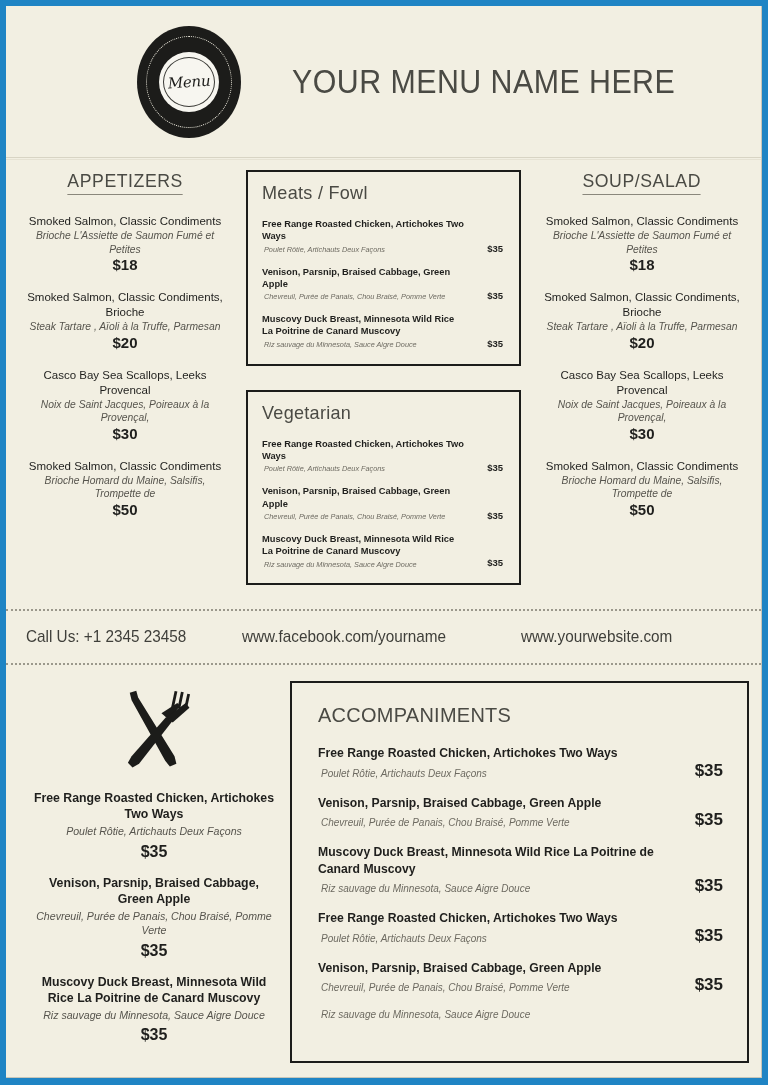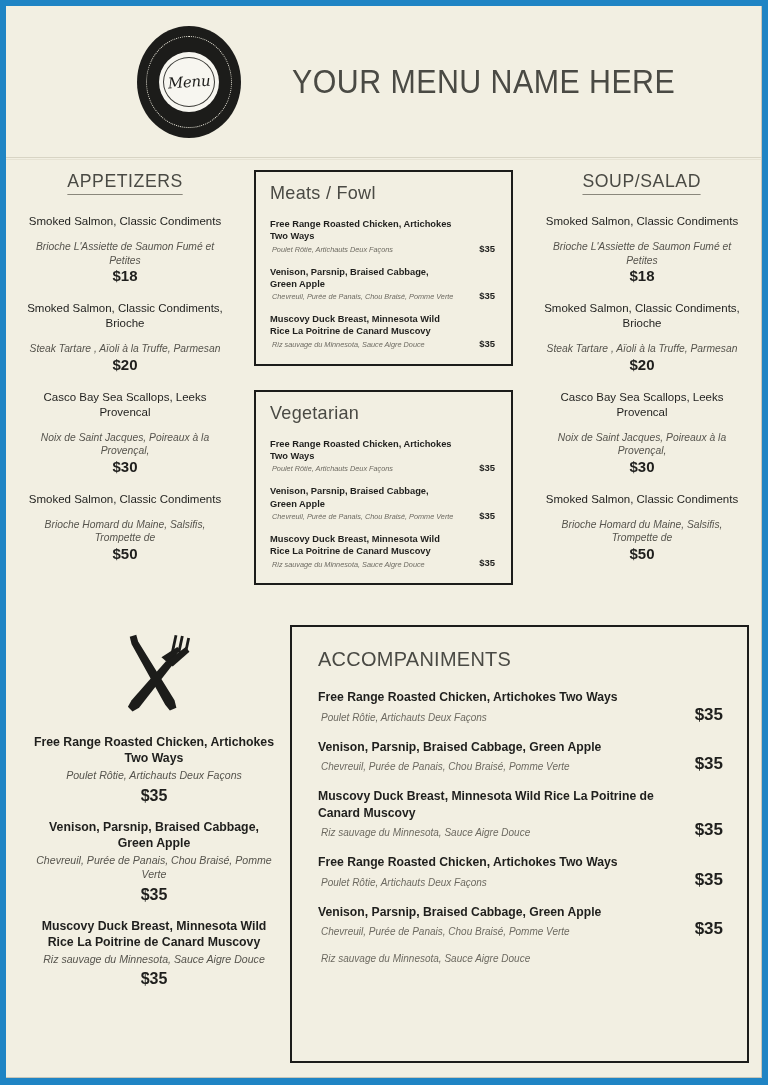--- a/index.html
+++ b/index.html
@@ -102,21 +102,21 @@
     transform: scaleX(0.92);
     transform-origin: left center;
     white-space: nowrap;
   }
 
   
   #mid {
     flex: 0 0 418px;
     display: flex;
     padding: 12px 10px 0 10px;
-    gap: 12px;
+    gap: 4px;
   }
   .side-col { width: 218px; flex: 0 0 218px; text-align: center; }
   .center-col { flex: 1 1 auto; padding: 0 8px; }
 
   .sec-head {
     font-family: "Liberation Sans Narrow", "Liberation Sans", sans-serif;
     font-size: 19px;
     letter-spacing: 0.6px;
     color: #4a4a44;
     text-align: center;
@@ -132,21 +132,21 @@
     font-size: 11.5px;
     font-weight: normal;
     color: #1f1f1d;
     line-height: 1.32;
   }
   .c-sub {
     font-size: 10.3px;
     font-style: italic;
     color: #56544d;
     line-height: 1.3;
-    margin-top: 11px;
+    margin-top: 0;
   }
   .c-price {
     font-size: 15px;
     font-weight: bold;
     color: #1f1f1d;
     margin-top: 0;
   }
 
   
   .box {
@@ -410,20 +410,25 @@
           <div class="c-item">
             <div class="c-name">Smoked Salmon, Classic Condiments</div>
             <div class="c-sub">Brioche Homard du Maine, Salsifis, Trompette de</div>
             <div class="c-price">$50</div>
           </div>
         </div>
       </div>
 
     </div>
 
+    <div id="contact">
+      <div class="c1">Call Us: +1 2345 23458</div>
+      <div class="c2">www.facebook.com/yourname</div>
+      <div class="c3">www.yourwebsite.com</div>
+    </div>
 
     <div id="bottom">
 
       <div id="bottom-left">
         <svg class="cutlery" viewBox="0 0 100 90">
           <g fill="#1c1c1a">
 
             <path d="M24 4 L31 2 L33 9 L72 72 L74 80 L67 83 L62 77 L26 12 Z"></path>
 
             <path d="M63 30 L70 34 L34 80 L27 84 L22 79 L26 72 Z"></path>

